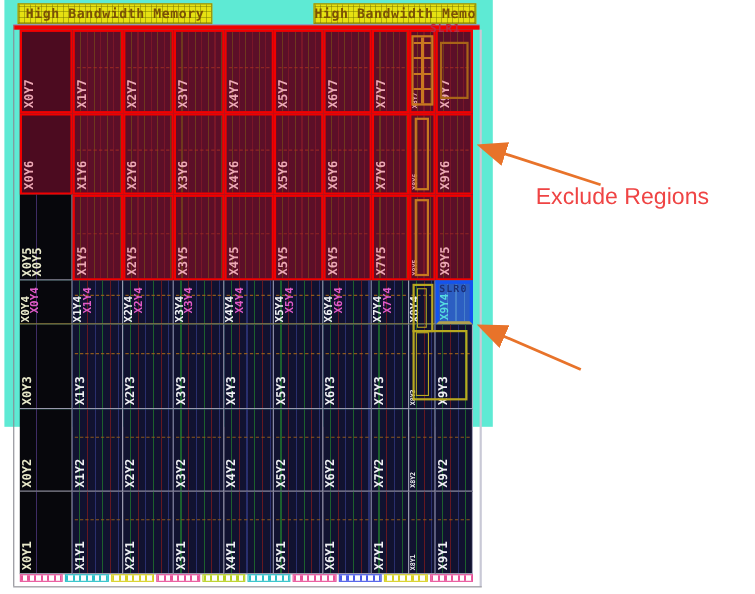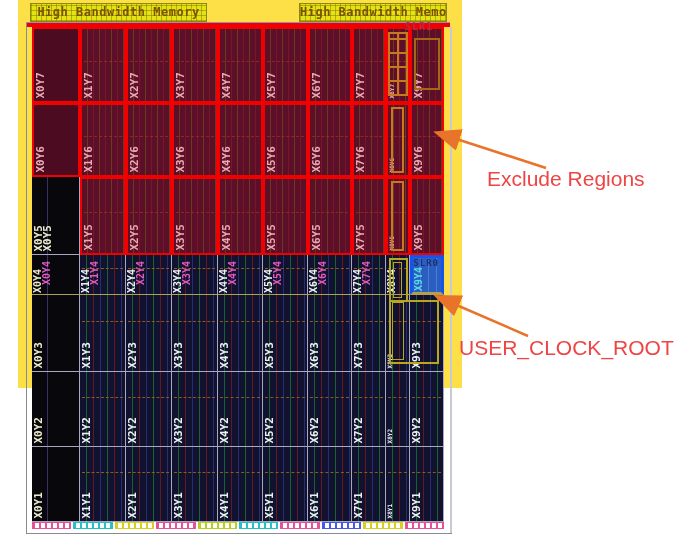--- a/index.html
+++ b/index.html
@@ -1,19 +1,19 @@
 <!DOCTYPE html>
 <html><head>
 <meta charset="utf-8">
 <style>
   html,body{margin:0;padding:0;background:#fff;}
   #stage{position:relative;width:686px;height:540px;overflow:hidden;
          font-family:"Liberation Sans",sans-serif;background:#fff;}
   
-  #device{position:absolute;left:18px;top:0;width:444px;height:388px;background:#fde047;}
+  #device{position:absolute;left:4px;top:0;width:444px;height:388px;background:#5eead4;}
   .banner{position:absolute;top:3px;height:19px;box-sizing:border-box;
           background-color:#e6e112;
           background-image:repeating-linear-gradient(90deg,rgba(110,110,0,.45) 0 1px,transparent 1px 5px),
                            repeating-linear-gradient(0deg,rgba(110,110,0,.45) 0 1px,transparent 1px 5px);
           border:1px solid #8a8a10;color:#7a5206;font:bold 12px "DejaVu Sans Mono",monospace;
           text-align:center;line-height:17px;letter-spacing:.5px;overflow:hidden;white-space:nowrap;}
   #banner-left{left:12px;width:177px;}
   #banner-right{left:281px;width:148px;}
   #lavline{position:absolute;left:8px;top:22px;width:424px;height:1px;background:#9a8ac0;}
   #topredline{position:absolute;left:8px;top:23px;width:424px;height:4px;background:#f10000;}
@@ -341,14 +341,13 @@
     <defs>
       <marker id="ah" markerWidth="11" markerHeight="9" refX="9" refY="4.5" orient="auto">
         <path d="M0,0 L11,4.5 L0,9 z" fill="#e8732a"></path>
       </marker>
     </defs>
     <line x1="546" y1="168" x2="438" y2="133" stroke="#e8732a" stroke-width="2.5" marker-end="url(#ah)"></line>
     <line x1="528" y1="336" x2="438" y2="297" stroke="#e8732a" stroke-width="2.5" marker-end="url(#ah)"></line>
   </svg>
 
   <div class="anno" id="anno-exclude">Exclude Regions</div>
-  <div class="anno" id="anno-ucr">USER_CLOCK_ROOT</div>
 </div>
 
 </body></html>

